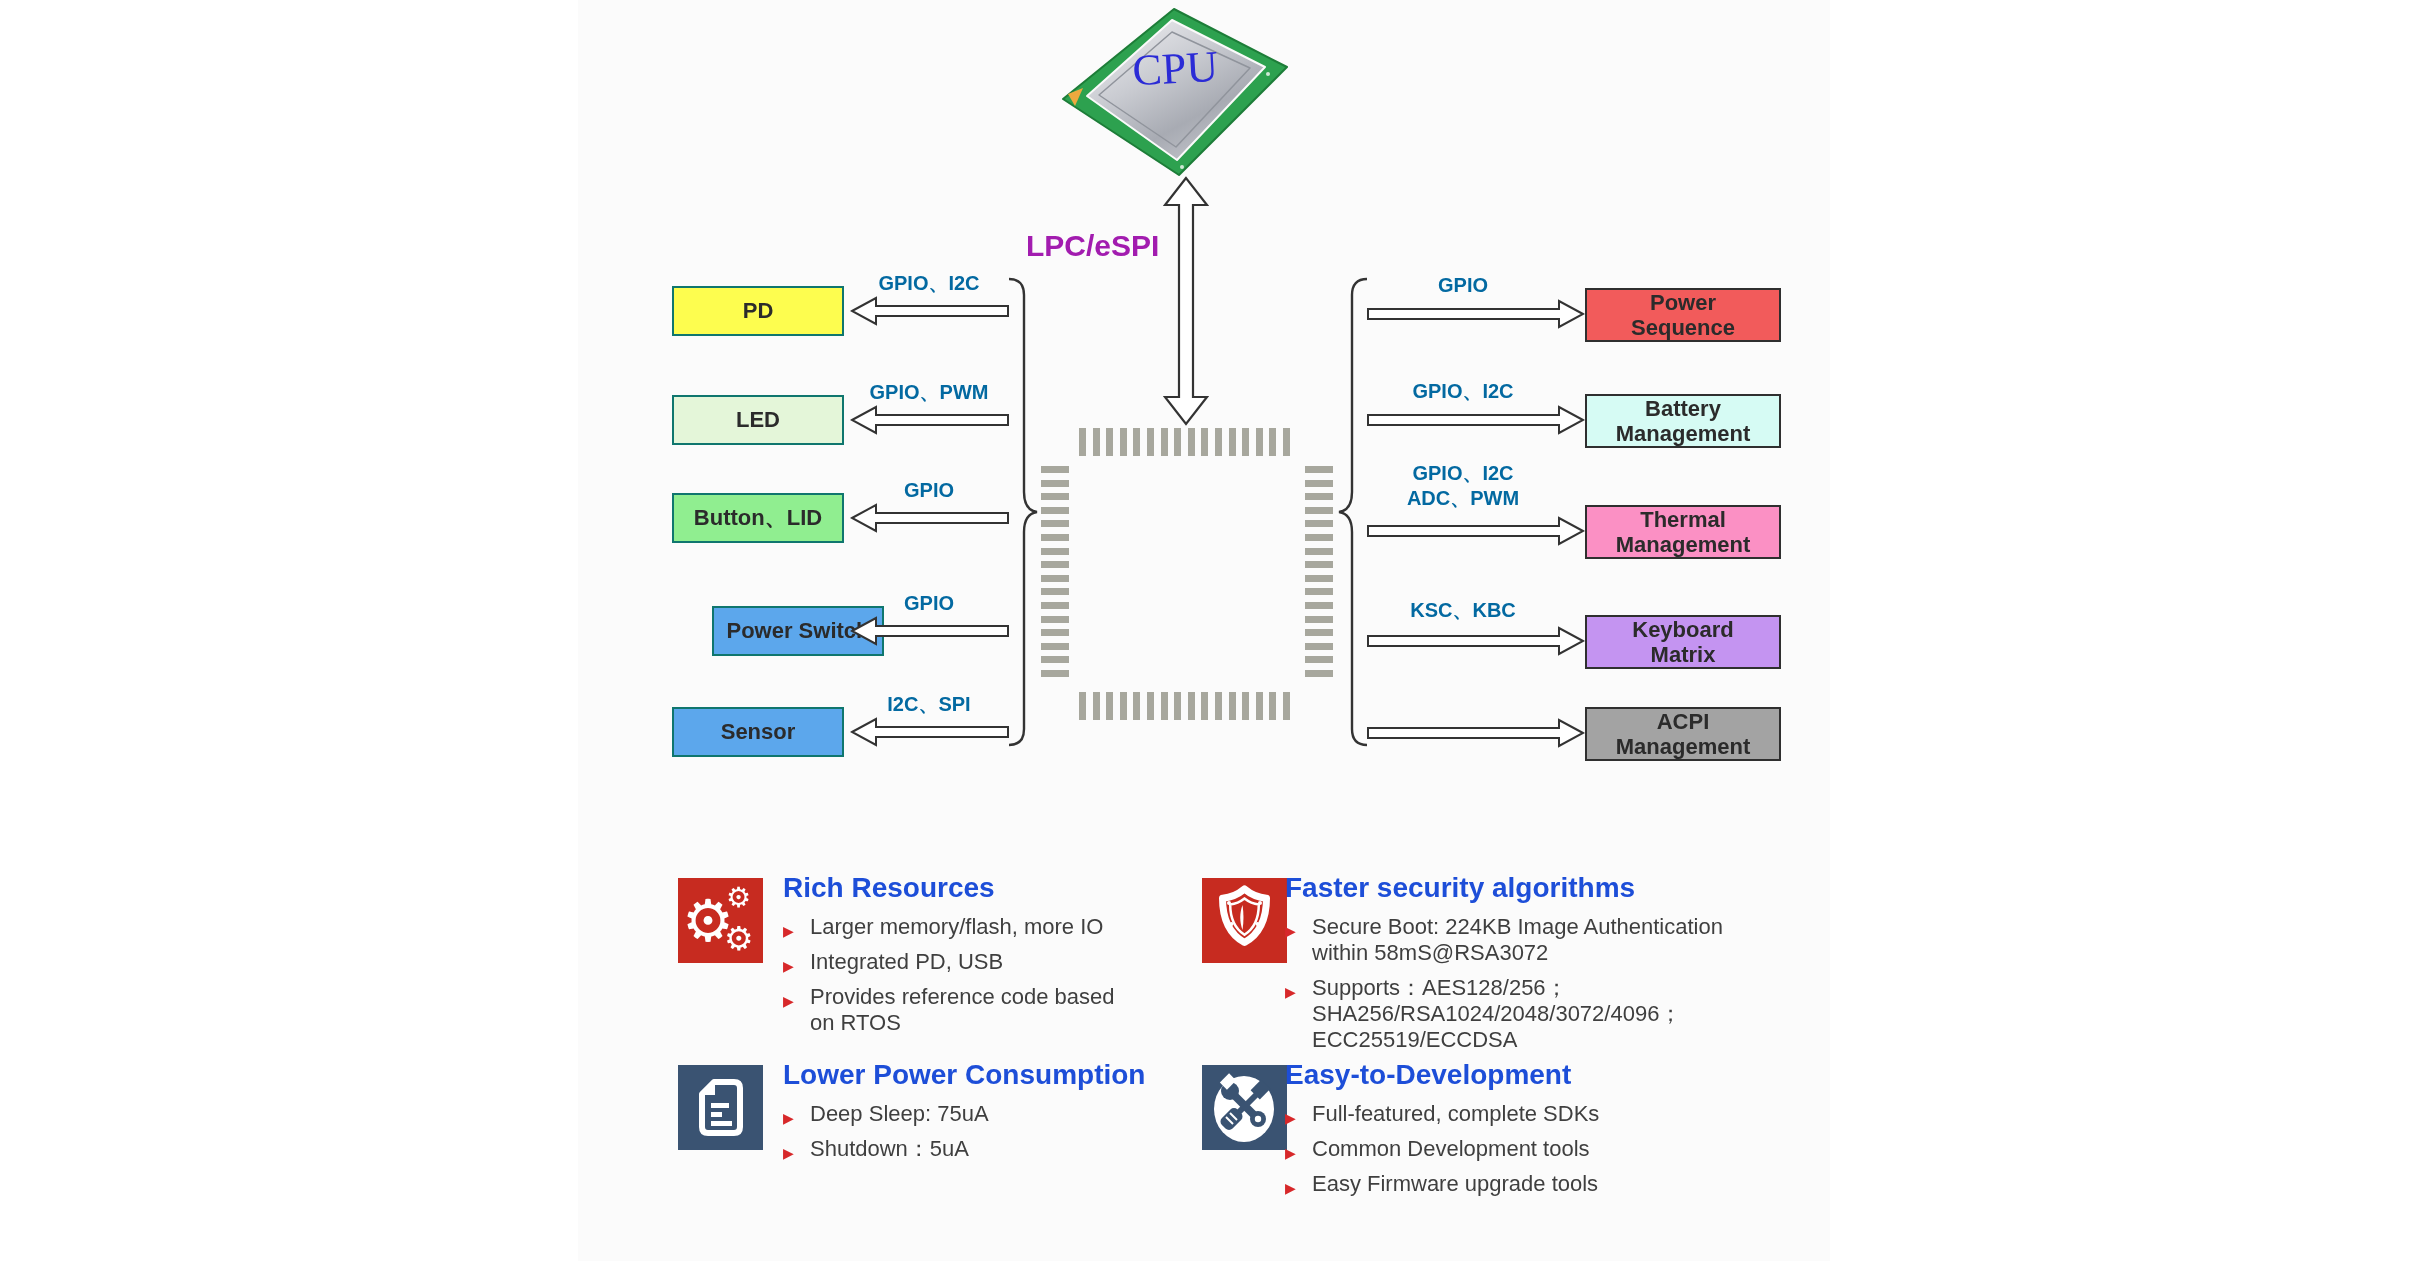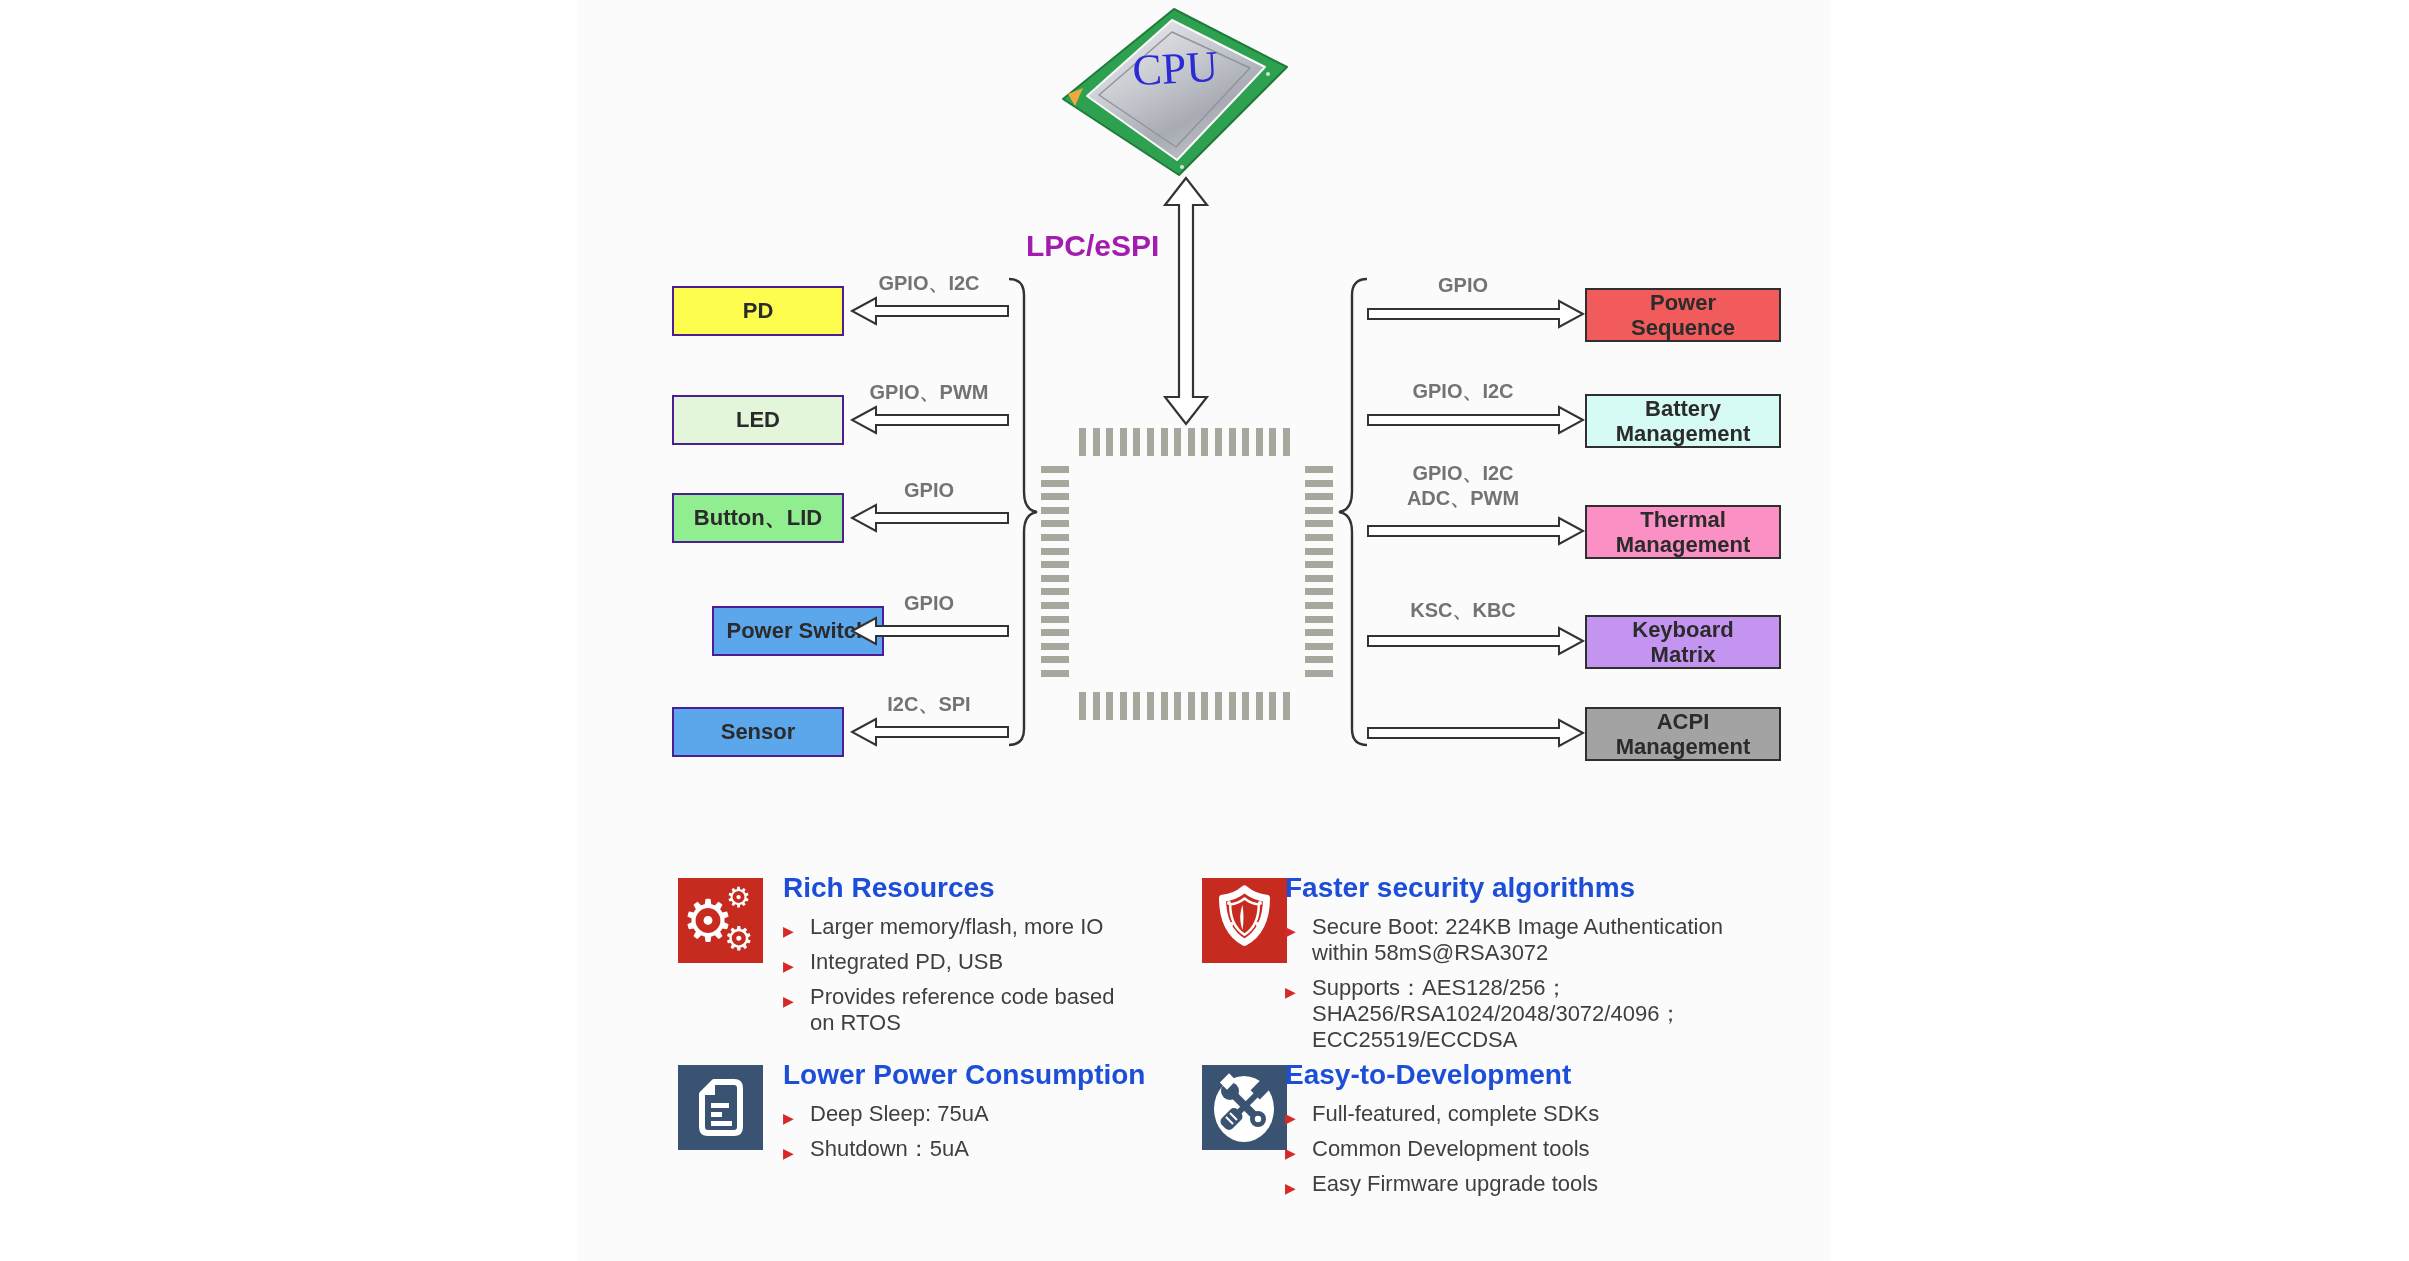--- a/index.html
+++ b/index.html
@@ -1,30 +1,30 @@
 <!DOCTYPE html>
 <html><head>
 <meta charset="utf-8">
 <style>
   html,body{margin:0;padding:0;background:#ffffff;width:2409px;height:1261px;overflow:hidden;
             font-family:"Liberation Sans", sans-serif;}
   .stage{position:absolute;left:578px;top:0;width:1252px;height:1261px;background:#fbfbfb;}
   .abs{position:absolute;}
 
   
-  .pbox{position:absolute;width:172px;height:50px;border:2px solid #4c1d95;
+  .pbox{position:absolute;width:172px;height:50px;border:2px solid #0f766e;
         display:flex;align-items:center;justify-content:center;
         font-weight:bold;font-size:22px;color:#2b2b2b;box-sizing:border-box;}
   .rbox{position:absolute;width:196px;height:54px;border:2px solid #2f2f2f;
         display:flex;flex-direction:column;align-items:center;justify-content:center;
         font-weight:bold;font-size:22px;line-height:25px;color:#2b2b2b;box-sizing:border-box;}
 
   
   .proto{position:absolute;width:166px;text-align:center;font-size:20px;font-weight:bold;
-         color:#737373;line-height:25px;}
+         color:#0369a1;line-height:25px;}
   .proto-r{width:170px;}
 
   
   .chip{position:absolute;left:463px;top:428px;width:292px;height:292px;}
   .pins-h{position:absolute;left:38px;right:38px;height:28px;
           background:repeating-linear-gradient(to right,#a7a79d 0 7px,rgba(0,0,0,0) 7px 13.6px);}
   .pins-v{position:absolute;top:38px;bottom:38px;width:28px;
           background:repeating-linear-gradient(to bottom,#a7a79d 0 7px,rgba(0,0,0,0) 7px 13.6px);}
   .chip-body{position:absolute;left:26px;top:26px;right:26px;bottom:26px;border-radius:16px;
           background:radial-gradient(circle at 22% 18%, #3c3c3a 0%, #1a1a18 36%, #0b0b0b 70%, #222220 100%);

